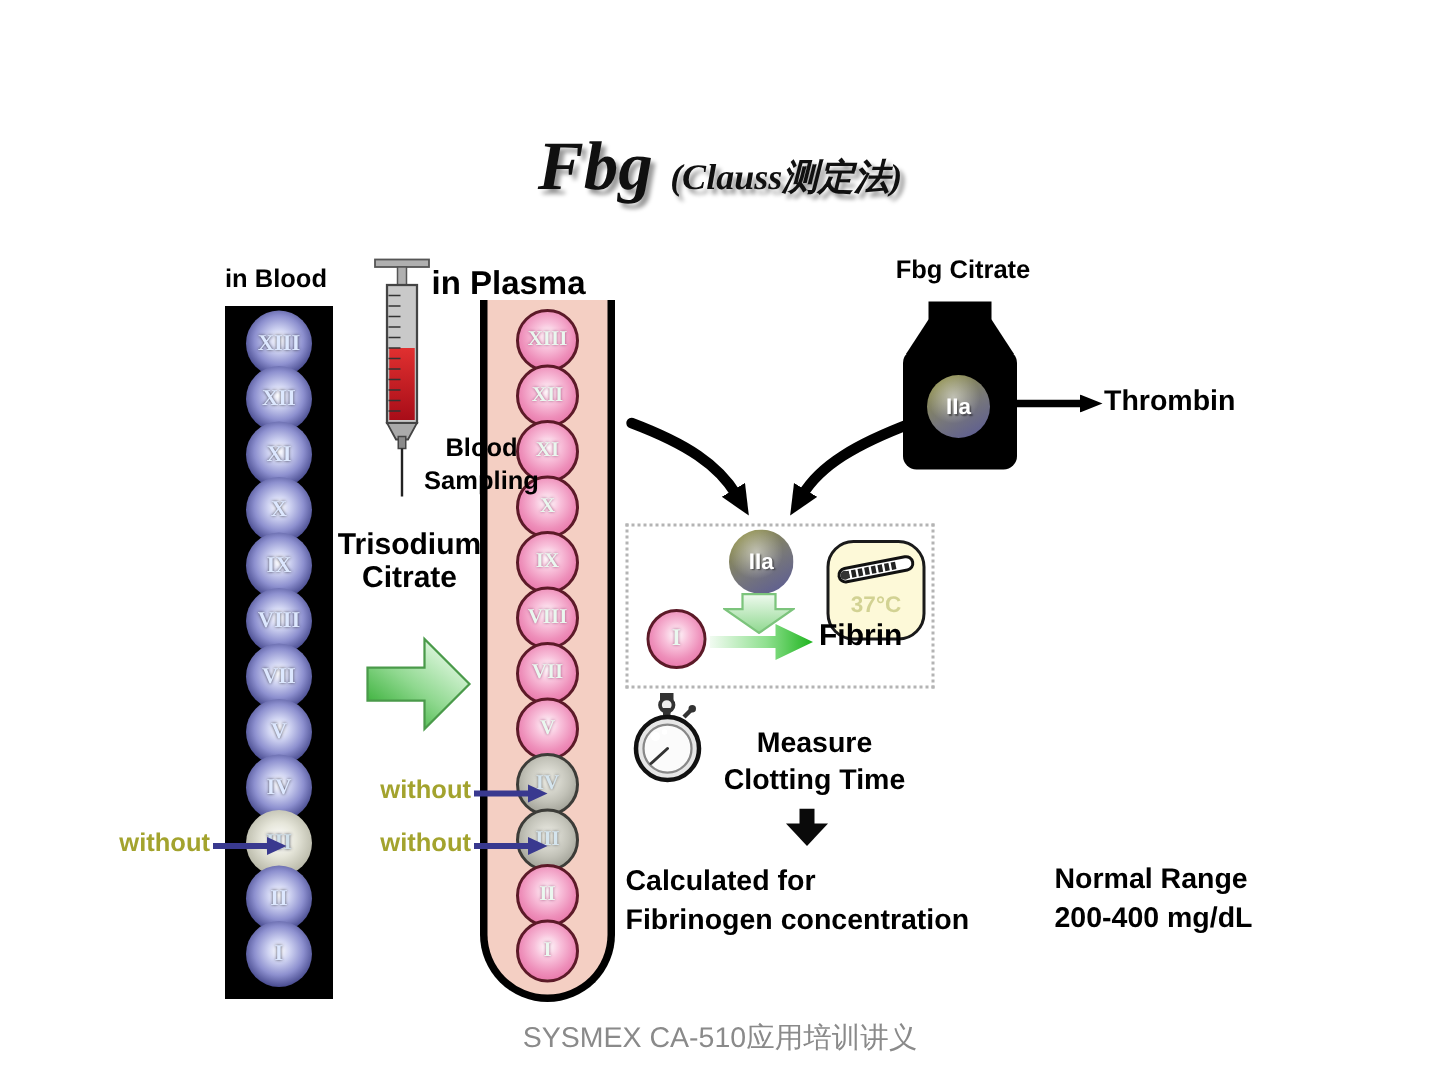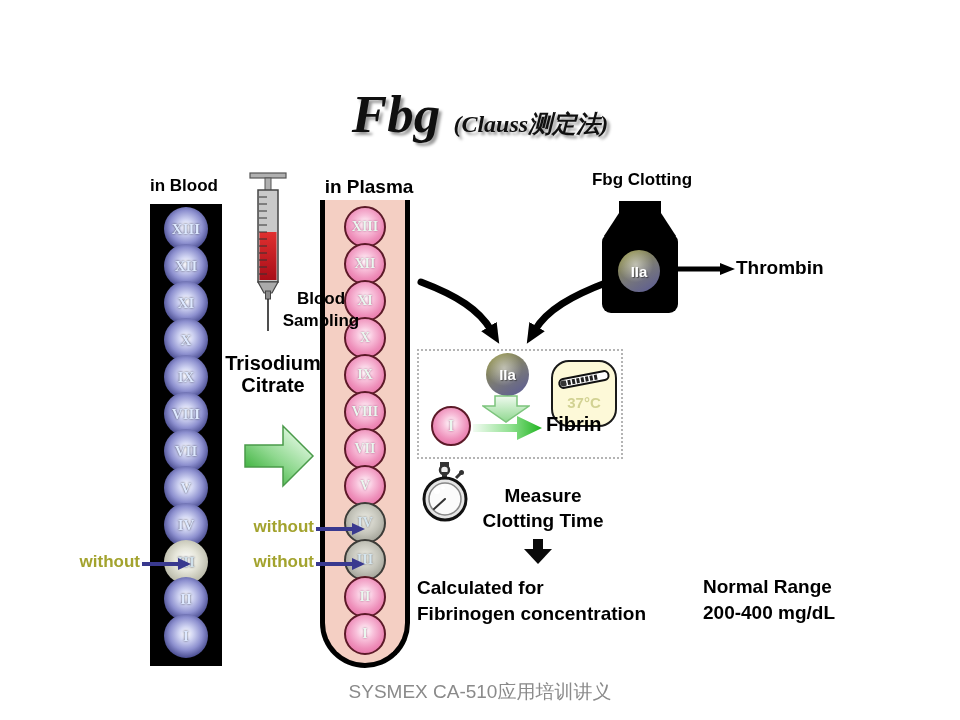--- a/index.html
+++ b/index.html
@@ -8,28 +8,28 @@
     overflow:hidden; font-family:"Liberation Sans", sans-serif; color:#000;
   }
   .abs { position:absolute; }
 
   
   .title {
     top:84px; left:0; width:100%; text-align:center;
     font-family:"Liberation Serif", serif; font-style:italic; font-weight:bold;
     color:#101010; text-shadow:3px 3px 3px #9a9a9a; white-space:nowrap;
   }
-  .title .big   { font-size:53px;margin-top:28px; }
+  .title .big   { font-size:46px;margin-top:28px; }
   .title .small { font-size:24px; }
 
   .lbl  { font-weight:bold; color:#000; }
   .c    { text-align:center; }
 
   .in-blood  { left:140px; top:176px; width:88px;  font-size:17px; }
-  .in-plasma { left:316px; top:176px; width:106px; font-size:19px; }
+  .in-plasma { left:286px; top:176px; width:106px; font-size:22px; }
 
   
   .blood-tube {
     left:150px; top:204px; width:72px; height:462px; background:#000;
     display:flex; flex-direction:column; align-items:center;
     padding-top:3px; box-sizing:border-box;
   }
   .plasma-tube {
     left:320px; top:200px; width:90px; height:468px; background:#f4cfc3;
     border:5px solid #000; border-top:none; border-radius:0 0 45px 45px;
@@ -207,21 +207,21 @@
   </svg>
   <svg class="abs" style="left:316px; top:521px;" width="50" height="16" viewBox="0 0 50 16">
     <line x1="0" y1="8" x2="37" y2="8" stroke="#39398f" stroke-width="4"></line>
     <polygon points="36,2 49,8 36,14" fill="#39398f"></polygon>
   </svg>
   <svg class="abs" style="left:316px; top:556px;" width="50" height="16" viewBox="0 0 50 16">
     <line x1="0" y1="8" x2="37" y2="8" stroke="#39398f" stroke-width="4"></line>
     <polygon points="36,2 49,8 36,14" fill="#39398f"></polygon>
   </svg>
 
-  <div class="abs lbl c fbg-reagent">Fbg Clotting</div>
+  <div class="abs lbl c fbg-reagent">Fbg Citrate</div>
   <svg class="abs" style="left:602px; top:196px;" width="76" height="118" viewBox="0 0 76 118">
     <rect x="17" y="5" width="42" height="13" fill="#000"></rect>
     <polygon points="17,17 59,17 74,40 2,40" fill="#000"></polygon>
     <rect x="0" y="37" width="76" height="80" rx="9" fill="#000"></rect>
   </svg>
   <div class="abs iia iia-bottle">IIa</div>
 
   <svg class="abs" style="left:676px; top:263px;" width="60" height="12" viewBox="0 0 60 12">
     <line x1="0" y1="6" x2="45" y2="6" stroke="#000" stroke-width="5"></line>
     <polygon points="44,0 59,6 44,12" fill="#000"></polygon>

